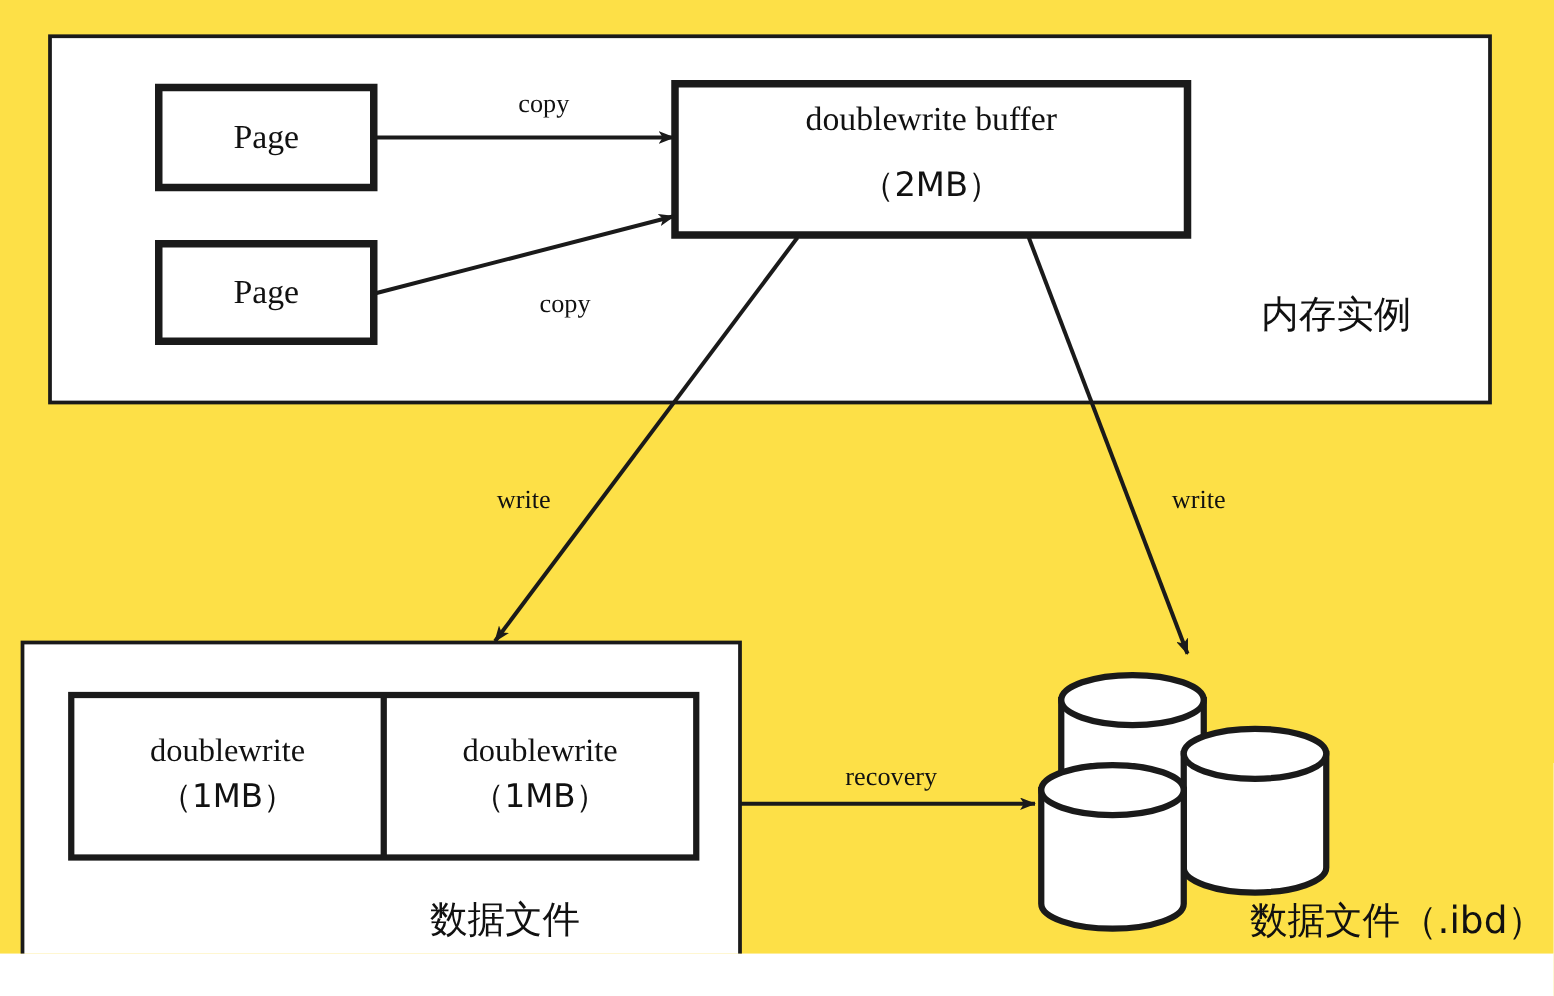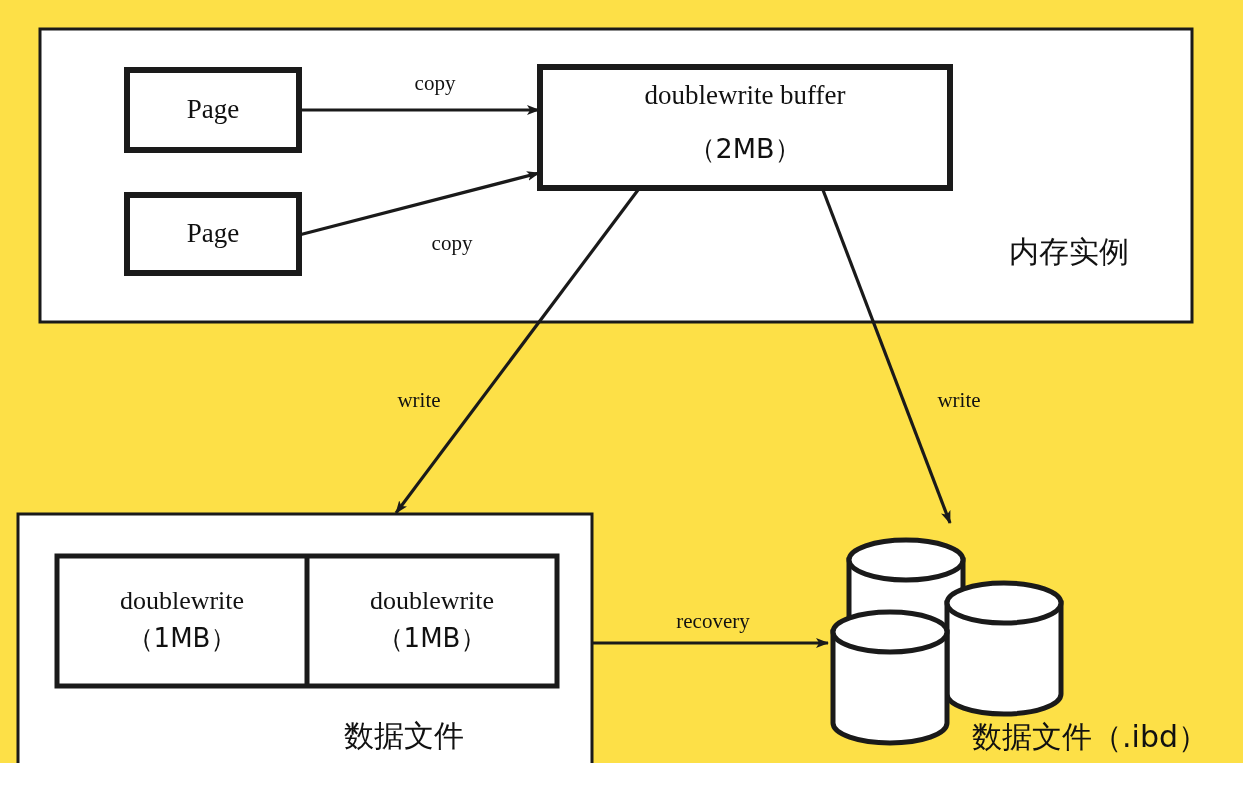--- a/index.html
+++ b/index.html
@@ -118,15 +118,15 @@
   <div class="lbl lbl-en dw-label center-xy" style="left:182px; top:601px;">doublewrite</div>
   <div class="lbl lbl-cn dw-label center-xy" style="left:182px; top:638px;">（1MB）</div>
 
   <div class="lbl lbl-en dw-label center-xy" style="left:432px; top:601px;">doublewrite</div>
   <div class="lbl lbl-cn dw-label center-xy" style="left:432px; top:638px;">（1MB）</div>
 
   <div class="lbl lbl-cn region-label center-xy" style="left:404px; top:736px;">数据文件</div>
 
   <div class="lbl lbl-en edge-label center-xy" style="left:713px; top:621px;font-family:Liberation Serif, serif;">recovery</div>
 
-  <div class="lbl lbl-cn region-label center-xy" style="left:1090px; top:737px;">数据文件（.ibd）</div>
+  <div class="lbl lbl-cn region-label center-xy" style="left:1118px; top:737px;">数据文件（.ibd）</div>
 
 </div>
 
 </body></html>

